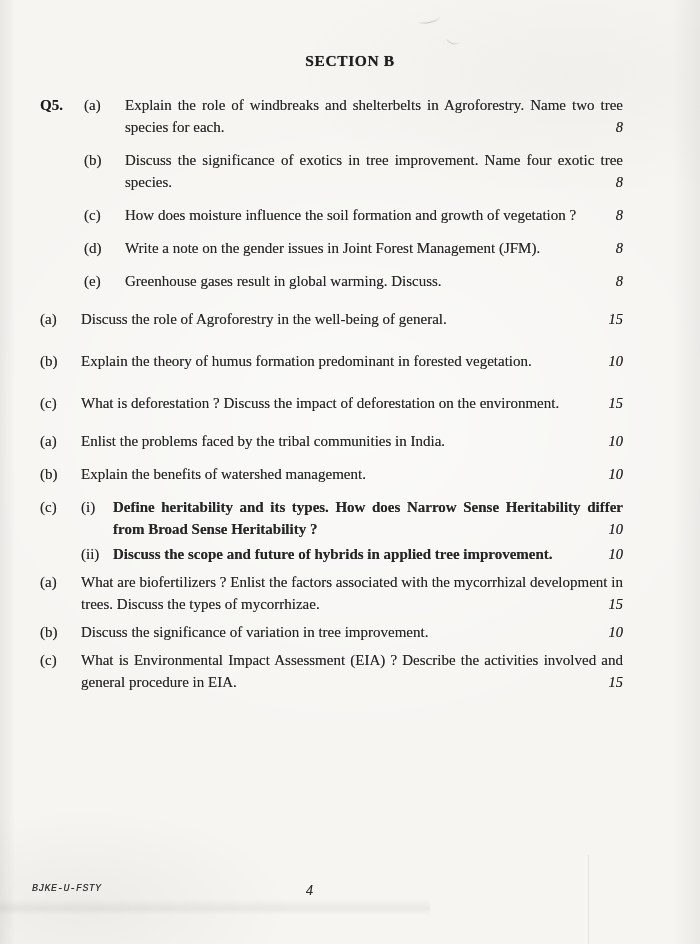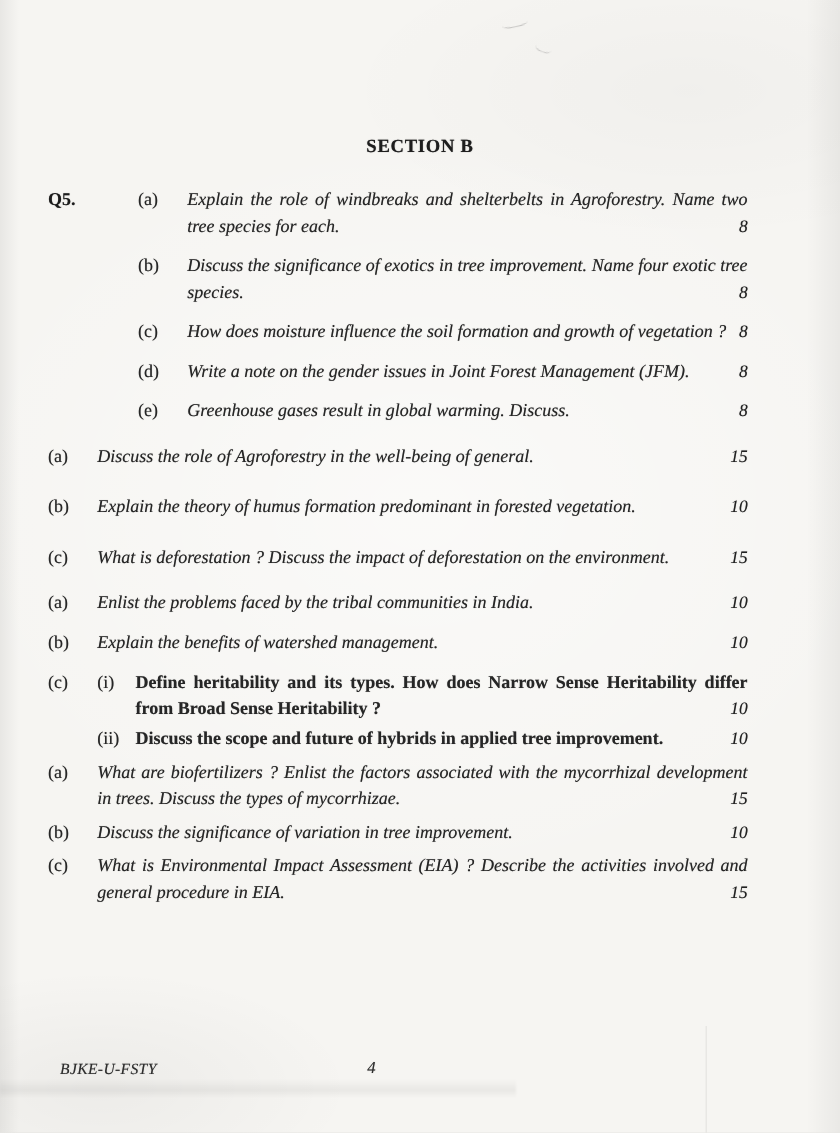--- a/index.html
+++ b/index.html
@@ -22,50 +22,50 @@
     background:linear-gradient(to left, rgba(0,0,0,0.05), transparent); }
   .edge-bottom { position:absolute; left:0; top:899px; width:430px; height:16px;
     background:linear-gradient(to bottom, transparent, rgba(0,0,0,0.05) 60%, transparent); filter:blur(1px); }
   .crease { position:absolute; left:588px; top:855px; width:1px; height:89px; background:rgba(0,0,0,0.07); }
   .smudge1 { position:absolute; left:418px; top:16px; width:22px; height:7px;
     border-bottom:1.5px solid rgba(110,110,110,0.35); border-radius:50%; transform:rotate(-12deg); filter:blur(0.4px); }
   .smudge2 { position:absolute; left:446px; top:36px; width:14px; height:8px;
     border-bottom:1.5px solid rgba(110,110,110,0.3); border-radius:50%; transform:rotate(20deg); filter:blur(0.4px); }
 
   .heading {
-    padding-top:80px; text-align:center;
+    padding-top:52px; text-align:center;
     font-weight:bold; font-size:15.5px; letter-spacing:0.6px;
-    color:#1e1e1e; text-shadow:0 0 0.7px rgba(30,30,30,0.7);margin-top:34px;
+    color:#1e1e1e; text-shadow:0 0 0.7px rgba(30,30,30,0.7);
   }
   .content {
     position:relative;
     margin:24px 77px 0 40px; 
     width:583px;
     font-size:15px; line-height:22px;
     text-shadow:0 0 0.6px rgba(40,40,40,0.55);
   }
   .question { display:flex; }
   .q-number { width:44px; font-weight:bold; color:#1c1c1c; }
   .q-parts { flex:1; min-width:0; }
   .part { display:flex; }
   .part-label { width:41px; flex:0 0 41px; }
   .part-body { flex:1; min-width:0; position:relative; }
-  .part-text { text-align:justify;font-style:italic; }
+  .part-text { text-align:justify; }
   .marks {
     position:absolute; right:0; bottom:0;
     font-style:italic; font-size:14.5px; color:#222;
   }
   .subpart { display:flex; position:relative; }
   .subpart-label { width:32px; flex:0 0 32px; }
   .subpart-text { flex:1; min-width:0; text-align:justify;font-weight:bold; }
 
   .footer-code {
-    position:absolute; left:50px; top:883px;
-    font-style:italic; font-size:13px; color:#2e2e2e;
-    text-shadow:0 0 0.6px rgba(40,40,40,0.5); letter-spacing:0.3px;
+    position:absolute; left:32px; top:883px;
+    font-style:italic; font-size:10px; color:#2e2e2e;
+    text-shadow:0 0 0.6px rgba(40,40,40,0.5); letter-spacing:0.3px;font-family:Liberation Mono, monospace;
   }
   .footer-page {
     position:absolute; left:306px; top:883px;
     font-style:italic; font-size:14px; color:#2e2e2e;
     text-shadow:0 0 0.6px rgba(40,40,40,0.5);
   }
 </style>
 </head>
 <body>
 
@@ -73,21 +73,21 @@
   <div class="edge-left"></div>
   <div class="edge-right"></div>
   <div class="edge-bottom"></div>
   <div class="crease"></div>
   <div class="smudge1"></div>
   <div class="smudge2"></div>
 
   <div class="heading">SECTION B</div>
 
   <div class="content" id="questions-root">
-      <div class="question" style="margin-bottom: 16px; gap: 31px;">
+      <div class="question" style="margin-bottom: 16px;">
         <div class="q-number">Q5.</div>
         <div class="q-parts">
           <div class="part" style="margin-bottom: 11px;">
             <div class="part-label">(a)</div>
             <div class="part-body">
               <div class="part-text">Explain the role of windbreaks and shelterbelts in Agroforestry. Name two tree species for each.</div>
               <div class="marks">8</div>
             </div>
           </div>
           <div class="part" style="margin-bottom: 11px;">

